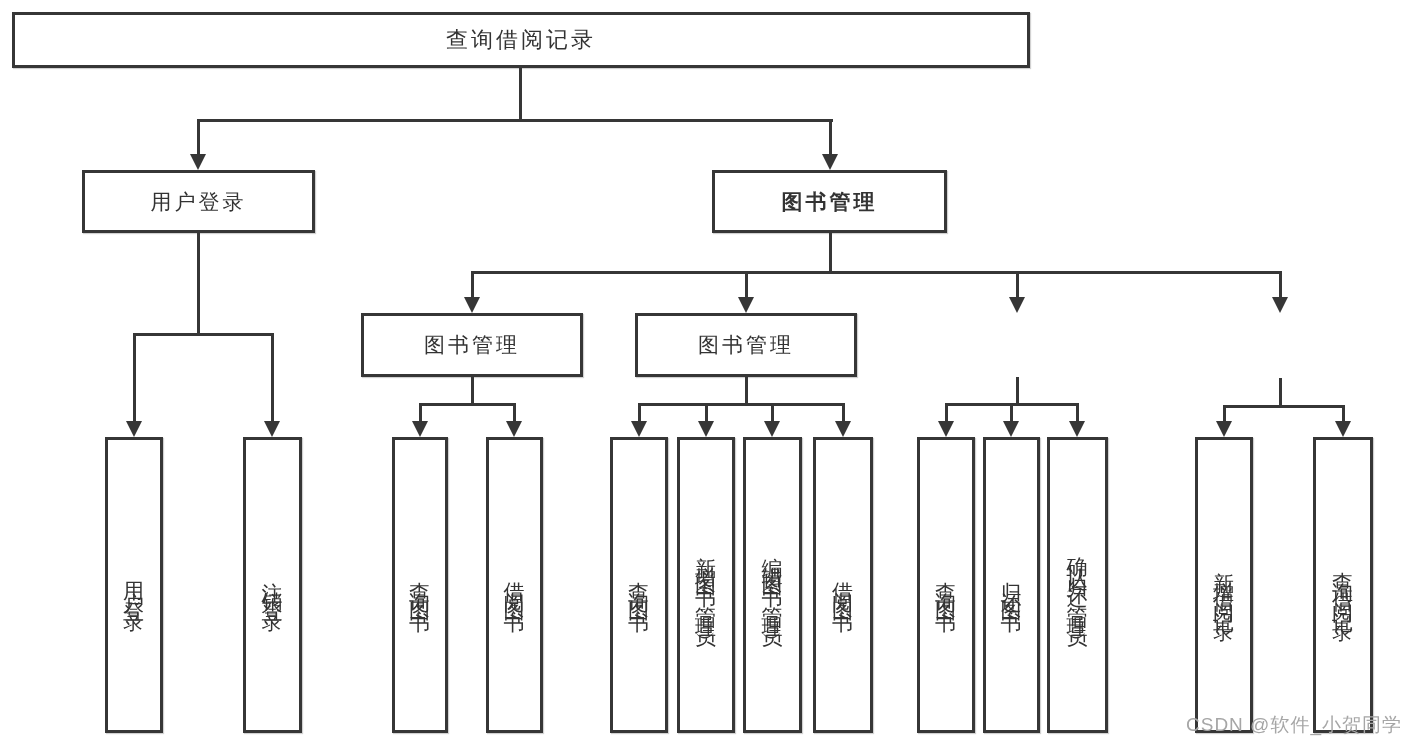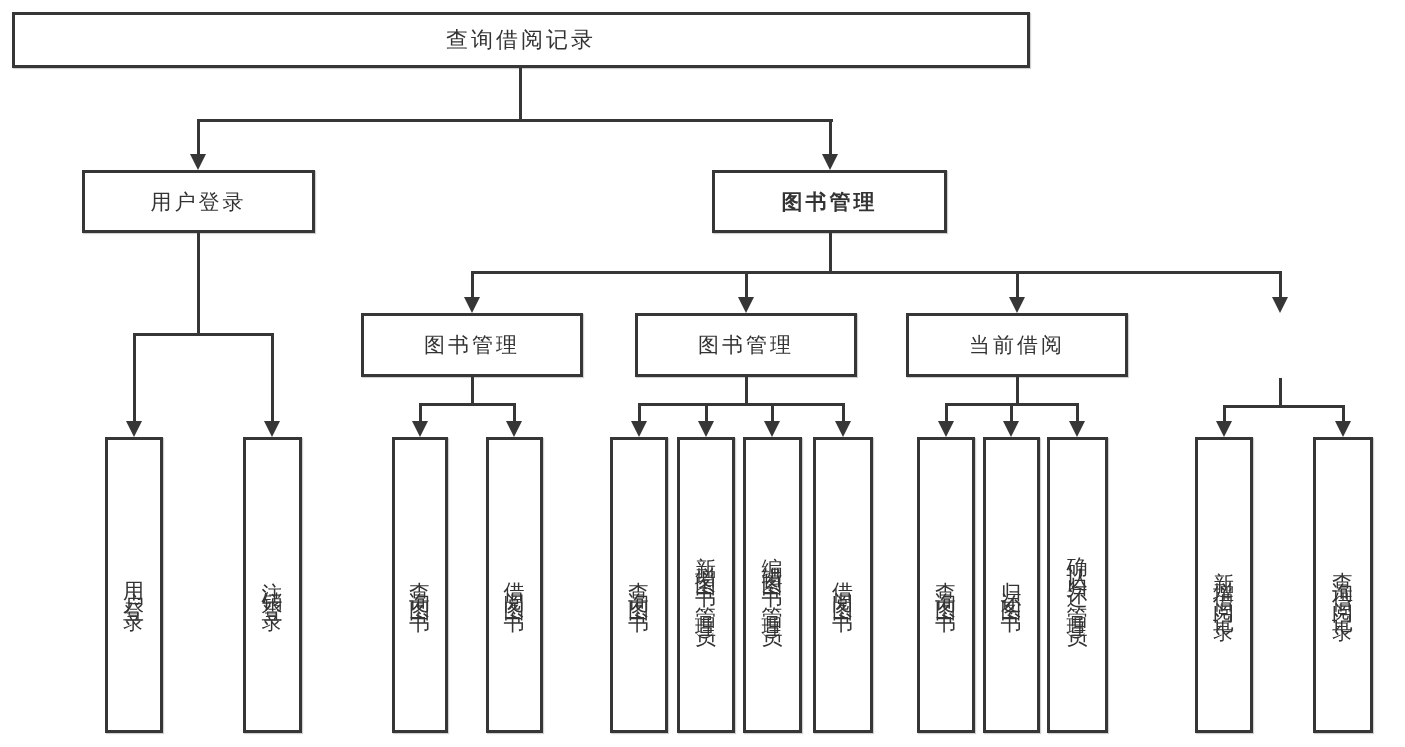--- a/index.html
+++ b/index.html
@@ -97,23 +97,20 @@
   <div class="arrow" style="left:1009px; top:297px;"></div>
   <div class="vl" style="left:1279px; top:271px; height:28px;"></div>
   <div class="arrow" style="left:1272px; top:297px;"></div>
 
   <div class="box" style="left:361px; top:313px; width:222px; height:64px;">
     <span class="hlabel">图书管理</span>
   </div>
   <div class="box" style="left:635px; top:313px; width:222px; height:64px;">
     <span class="hlabel">图书管理</span>
   </div>
-  <div class="box" style="left:906px; top:313px; width:222px; height:64px;">
-    <span class="hlabel">当前借阅</span>
-  </div>
 
   <div class="vl" style="left:471px; top:377px; height:29px;"></div>
   <div class="hl" style="left:419px; top:403px; width:97px;"></div>
   <div class="vl" style="left:419px; top:403px; height:21px;"></div>
   <div class="arrow" style="left:412px; top:421px;"></div>
   <div class="vl" style="left:513px; top:403px; height:21px;"></div>
   <div class="arrow" style="left:506px; top:421px;"></div>
 
   <div class="vl" style="left:745px; top:377px; height:29px;"></div>
   <div class="hl" style="left:638px; top:403px; width:207px;"></div>
@@ -179,14 +176,15 @@
     <span class="vlabel">确认归还（管理员）</span>
   </div>
 
   <div class="box" style="left:1195px; top:437px; width:58px; height:296px;">
     <span class="vlabel">新增借阅记录</span>
   </div>
   <div class="box" style="left:1313px; top:437px; width:60px; height:296px;">
     <span class="vlabel">查询借阅记录</span>
   </div>
 
+  <div class="watermark">CSDN @软件_小贺同学</div>
 
 </div>
 
 </body></html>

